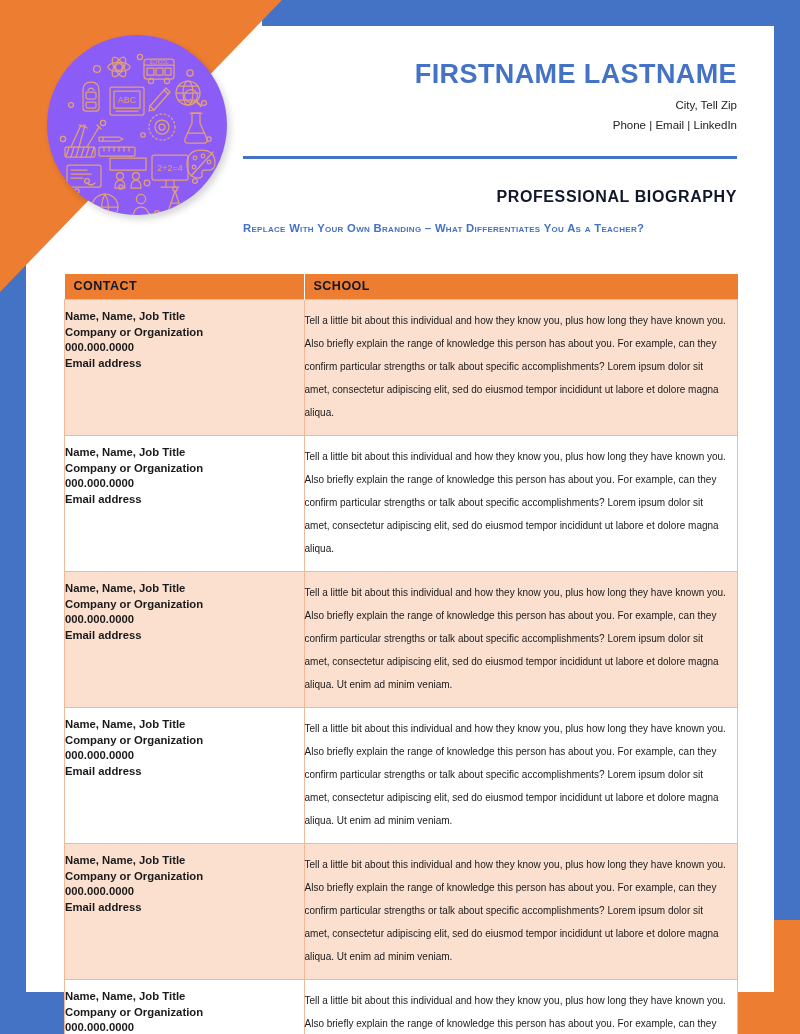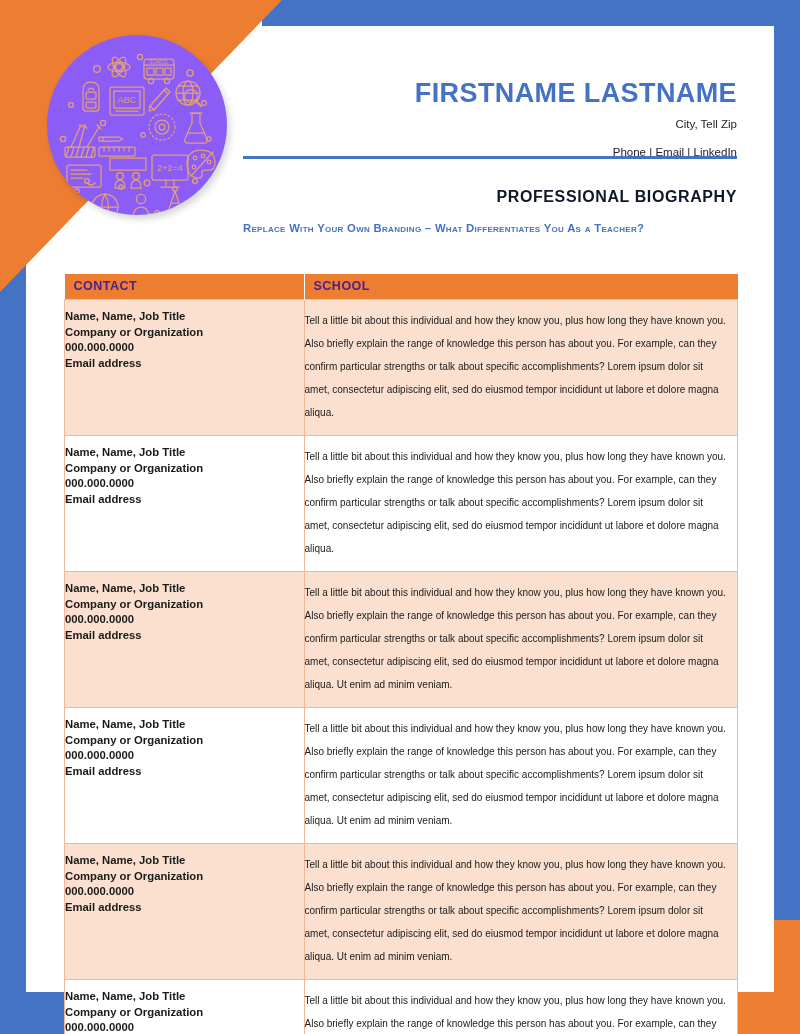--- a/index.html
+++ b/index.html
@@ -67,21 +67,21 @@
     border-radius: 50%;
     background: #8b5cf6;
     box-shadow: 3px 4px 7px rgba(0,0,0,0.17);
     overflow: hidden;
   }
   .circle-badge svg { display: block; }
 
   
   .header-block {
     position: absolute;
-    left: 243px; top: 76px;
+    left: 243px; top: 57px;
     width: 494px;
     text-align: right;
   }
   .fullname {
     color: #4472C4;
     font-size: 27px;
     font-weight: bold;
     letter-spacing: 0.4px;
     line-height: 34px;
   }
@@ -122,21 +122,21 @@
   
   .ref-table {
     position: absolute;
     left: 64px; top: 274px;
     width: 674px;
     border-collapse: collapse;
     table-layout: fixed;
   }
   .ref-table th {
     background: #ED7D31;
-    color: #4c1d95;
+    color: #0f172a;
     font-size: 12.5px;
     font-weight: bold;
     letter-spacing: 0.5px;
     text-align: left;
     padding: 5px 8px 6px 9px;
     border-right: 1px solid #ffffff;
   }
   .ref-table th:last-child { border-right: none; }
   .ref-table td {
     vertical-align: top;
@@ -341,21 +341,21 @@
           <circle cx="110" cy="178" r="2.4"></circle>
           <circle cx="66" cy="182" r="2.2"></circle>
         </g>
       </g>
     </svg>
   </div>
 
   <div class="header-block">
     <div class="fullname">FIRSTNAME LASTNAME</div>
     <div class="contact-line">City, Tell Zip</div>
-    <div class="contact-line" style="margin-top:12px">Phone | Email  | LinkedIn</div>
+    <div class="contact-line" style="margin-top:4px">Phone | Email  | LinkedIn</div>
   </div>
   <div class="header-rule"></div>
 
   <div class="section-title">PROFESSIONAL BIOGRAPHY</div>
   <div class="tagline">Replace With Your Own Branding – What Differentiates You As a Teacher?</div>
 
   <table class="ref-table">
     <thead>
       <tr>
         <th class="col-contact">CONTACT</th>

